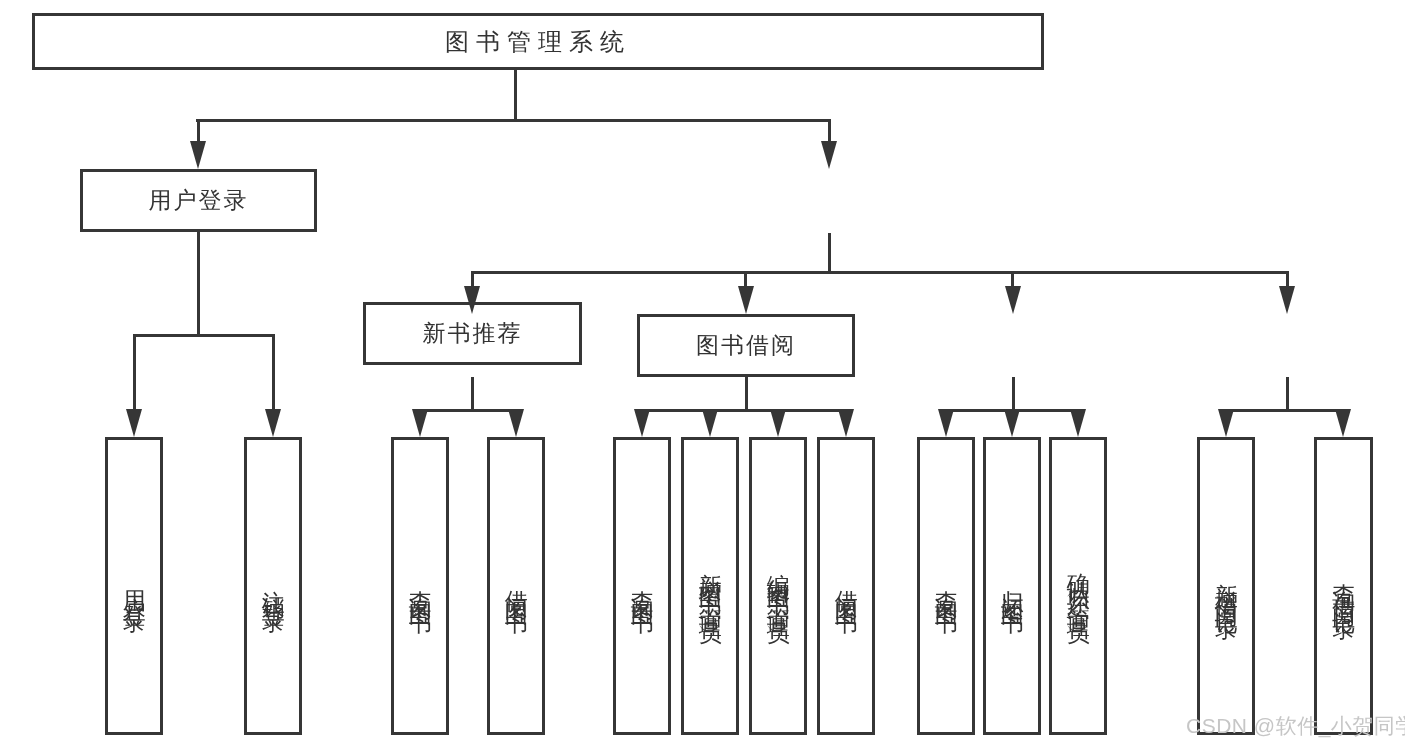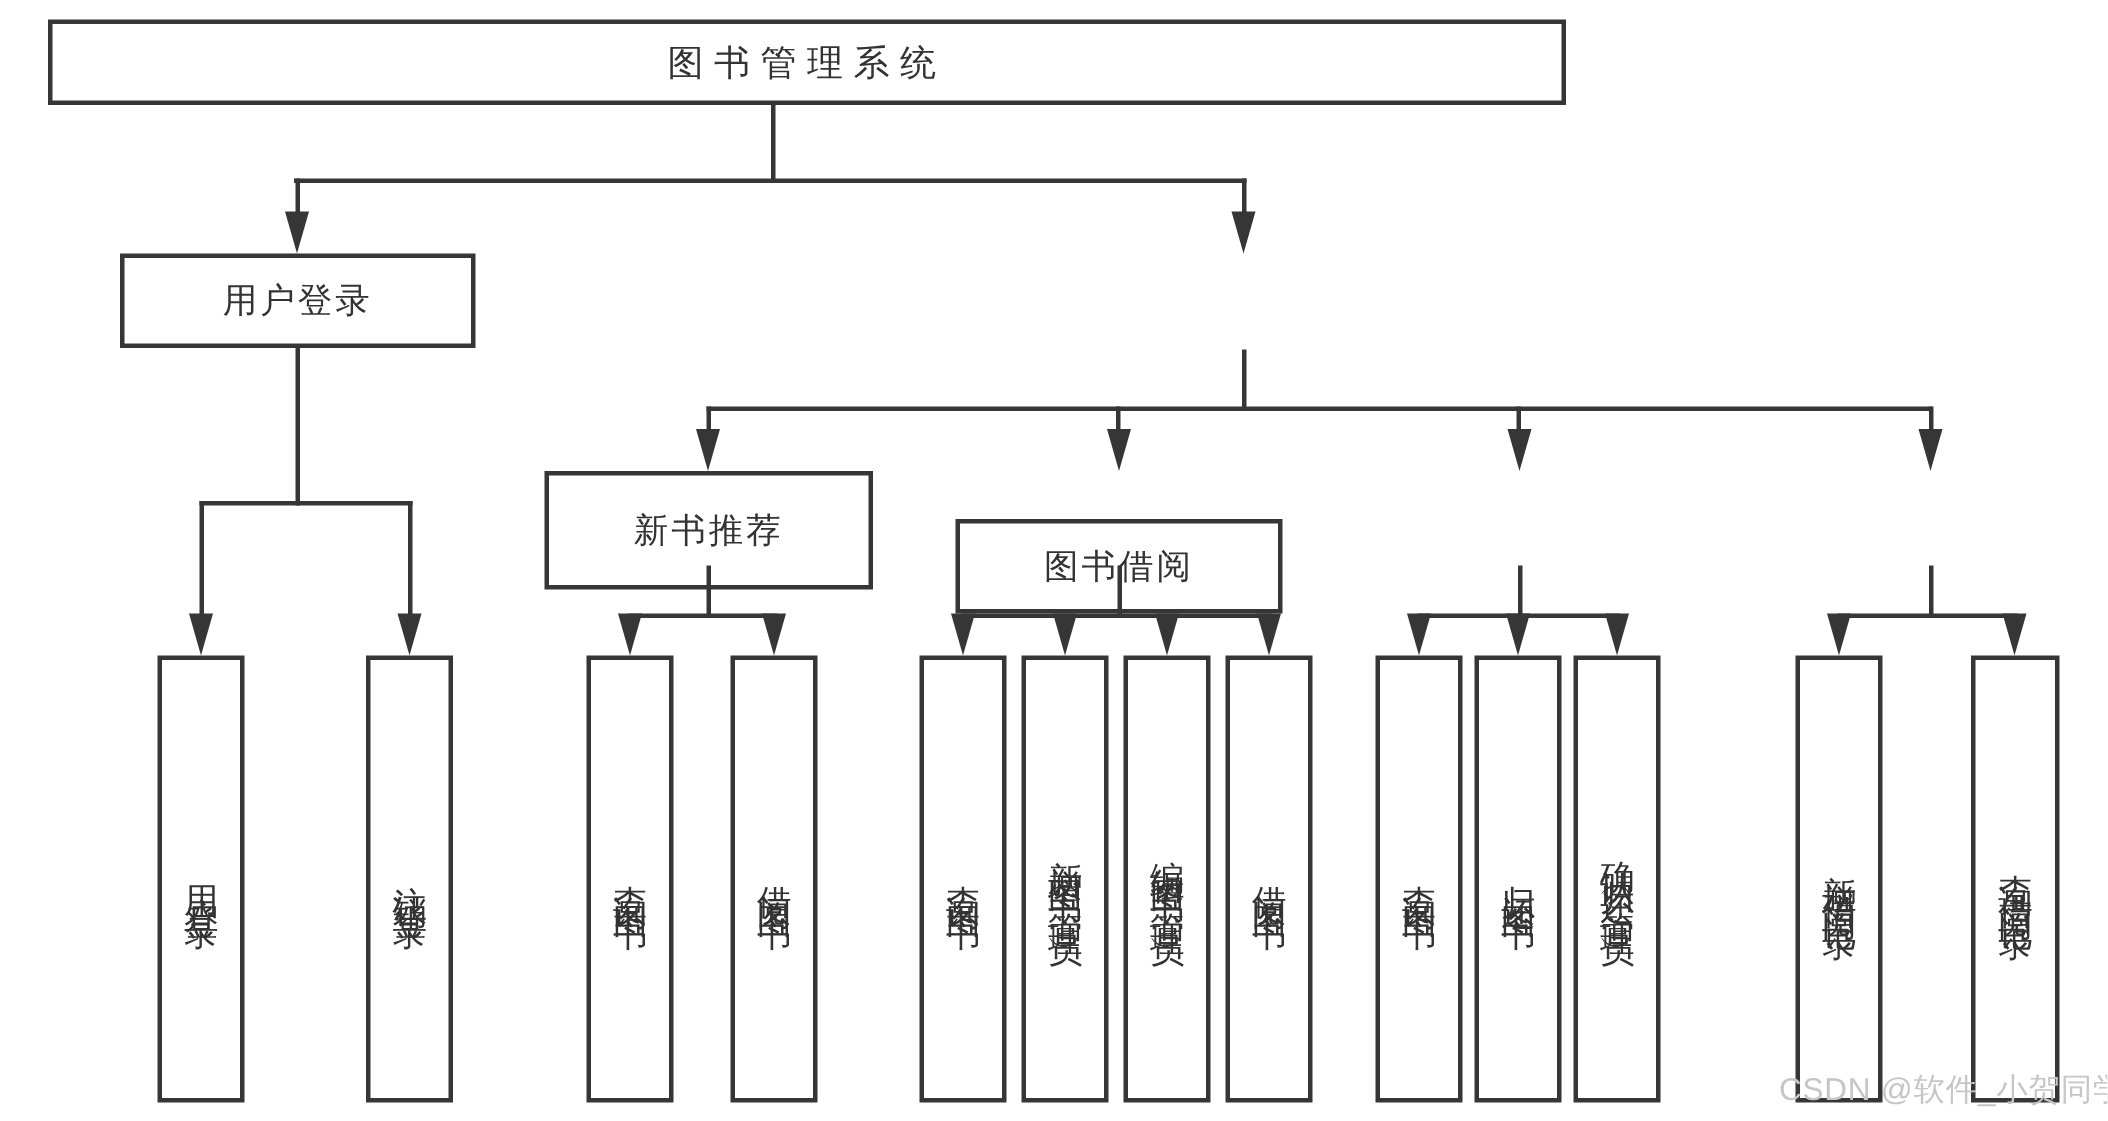--- a/index.html
+++ b/index.html
@@ -91,25 +91,25 @@
 
   <div class="box title-box" style="left:12px; top:13px; width:1012px; height:57px;margin-left:20px;">
     <span class="lbl">图书管理系统</span>
   </div>
 
   <div class="box" style="left:80px; top:169px; width:237px; height:63px;">
     <span class="lbl">用户登录</span>
   </div>
 
 
-  <div class="box" style="left:363px; top:314px; width:219px; height:79px;">
+  <div class="box" style="left:363px; top:302px; width:219px; height:63px;">
     <span class="lbl">新书推荐</span>
   </div>
 
-  <div class="box" style="left:637px; top:314px; width:218px; height:63px;margin-top:32px;">
+  <div class="box" style="left:637px; top:314px; width:218px; height:63px;">
     <span class="lbl">图书借阅</span>
   </div>
 
 
 
   <div class="leaf" style="left:105px;">
     <span class="vlbl">用户登录</span>
   </div>
   <div class="leaf" style="left:244px;">
     <span class="vlbl">注销登录</span>

